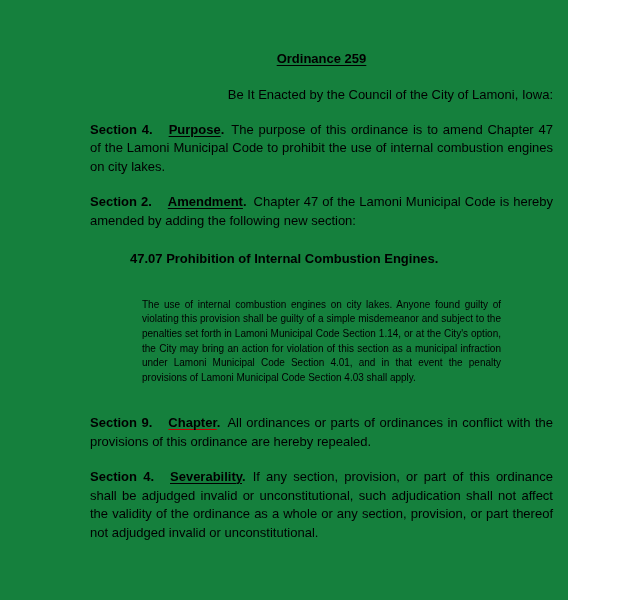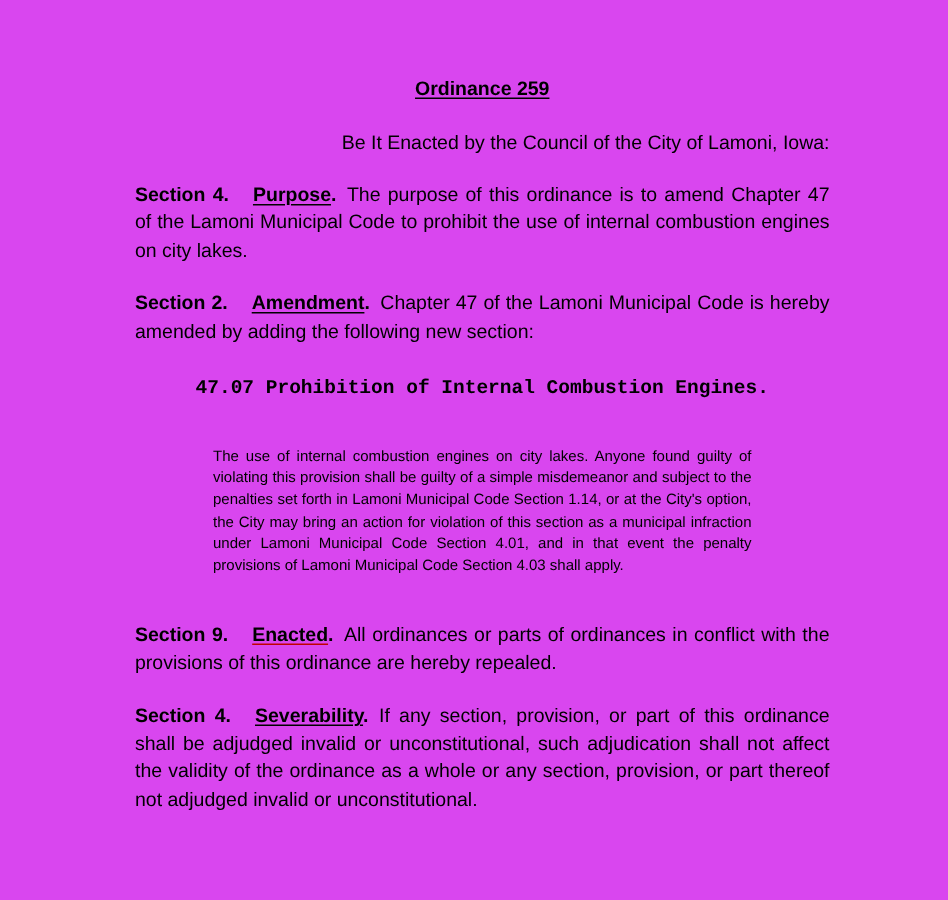--- a/index.html
+++ b/index.html
@@ -12,23 +12,23 @@
     width: 632px;
     height: 600px;
     overflow: hidden;
     font-family: "Liberation Sans", sans-serif;
     color: #000000;
     -webkit-font-smoothing: antialiased;
   }
 
   .page {
     position: relative;
-    width: 632px;
+    width: 568px;
     height: 600px;
-    background: #d946ef;
+    background: #15803d;
     box-sizing: border-box;
     padding: 0;
   }
 
   .doc-body {
     position: absolute;
     left: 90px;
     top: 0;
     width: 463px;
   }
@@ -108,22 +108,21 @@
     margin: 0;
     padding-left: 40px;
     padding-right: 40px;
   }
   .code-heading {
     margin: 0;
     padding-top: 20px;
     font-size: 13px;
     font-weight: bold;
     line-height: 1.42;
-    text-align: center;
-    font-family: Liberation Mono, monospace;
+    text-align: left;
   }
   .code-para {
     margin: 12px;
     padding-top: 17px;
     font-size: 10px;
     line-height: 1.46;
     text-align: justify;
     text-align-last: left;
   }
 </style>
@@ -147,21 +146,21 @@
     <p class="section-para">
       <span class="sec-label">Section 2.</span><span class="sec-gap"></span><span class="sec-term" style="text-decoration-color: rgb(0, 0, 0); margin-top: 16px;">Amendment</span><span class="sec-label">.</span><span class="sec-spacer"></span><span class="sec-after">Chapter 47 of the Lamoni Municipal Code is hereby amended by adding the following new section:</span>
     </p>
 
     <div class="code-block">
       <h3 class="code-heading">47.07 Prohibition of Internal Combustion Engines.</h3>
       <p class="code-para">The use of internal combustion engines on city lakes.  Anyone found guilty of violating this provision shall be guilty of a simple misdemeanor and subject to the penalties set forth in Lamoni Municipal Code Section 1.14, or at the City's option, the City may bring an action for violation of this section as a municipal infraction under Lamoni Municipal Code Section 4.01, and in that event the penalty provisions of Lamoni Municipal Code Section 4.03 shall apply.</p>
     </div>
 
     <p class="section-para">
-      <span class="sec-label">Section 9.</span><span class="sec-gap"></span><span class="sec-term red-underline" style="text-decoration-color: rgb(192, 0, 0);">Enacted</span><span class="sec-label">.</span><span class="sec-spacer"></span><span class="sec-after">All ordinances or parts of ordinances in conflict with the provisions of this ordinance are hereby repealed.</span>
+      <span class="sec-label">Section 9.</span><span class="sec-gap"></span><span class="sec-term red-underline" style="text-decoration-color: rgb(192, 0, 0);">Chapter</span><span class="sec-label">.</span><span class="sec-spacer"></span><span class="sec-after">All ordinances or parts of ordinances in conflict with the provisions of this ordinance are hereby repealed.</span>
     </p>
 
     <p class="section-para">
       <span class="sec-label">Section 4.</span><span class="sec-gap"></span><span class="sec-term" style="text-decoration-color: rgb(0, 0, 0);">Severability</span><span class="sec-label">.</span><span class="sec-spacer"></span><span class="sec-after">If any section, provision, or part of this ordinance shall be adjudged invalid or unconstitutional, such adjudication shall not affect the validity of the ordinance as a whole or any section, provision, or part thereof not adjudged invalid or unconstitutional.</span>
     </p>
 
   </div>
 </div>
 
 </body></html>

